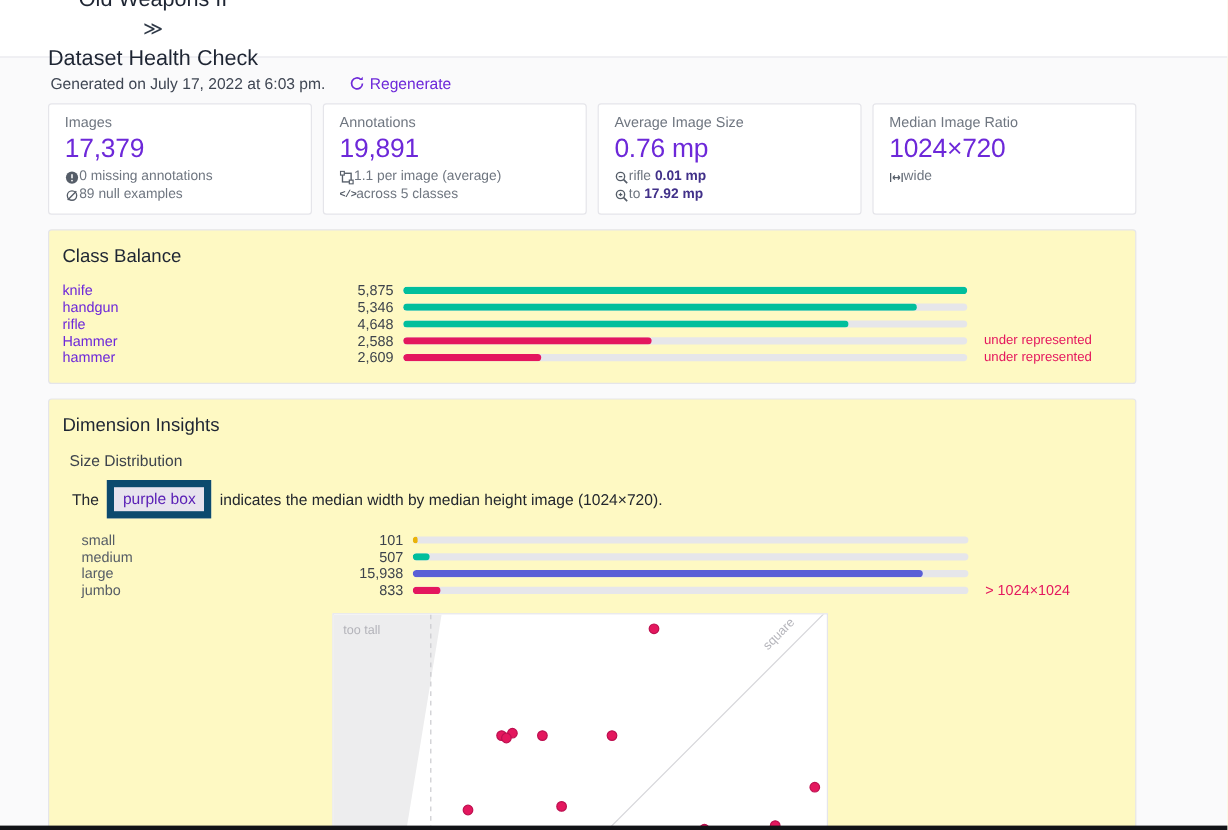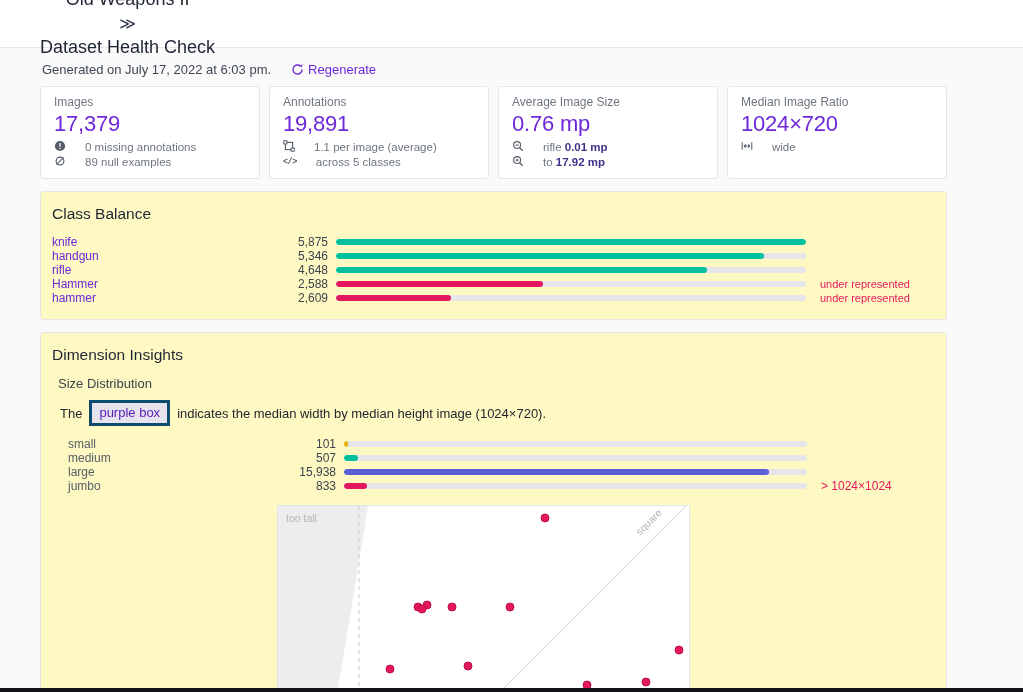--- a/index.html
+++ b/index.html
@@ -17,21 +17,21 @@
   .regen { display:flex; align-items:center; gap:4px; color:var(--purple,#6d28d9);
     font-weight:500; cursor:pointer; text-decoration:none; font-size:13px; }
   .regen .ic { display:inline-flex; width:13px; height:13px; }
   .regen .ic svg { width:13px; height:13px; }
 
   .cards { display:grid; grid-template-columns:repeat(4,1fr); gap:9px; }
   .card { background:#fff; border:1px solid #e5e5ea; border-radius:3px; padding:8px 13px; }
   .stat-label { font-size:12px; color:#6f7680; }
   .stat-value { font-size:22px; line-height:26px; font-weight:500; color:var(--purple,#6d28d9);
     margin:2px 0 3px; letter-spacing:-.2px; }
-  .stat-line { display:flex; gap:19px; font-size:11.5px; color:#6f7680; line-height:15px; }
+  .stat-line { display:flex; align-items:center; gap:0; font-size:11.5px; color:#6f7680; line-height:15px; }
   .stat-line .ic { width:12px; height:12px; display:inline-flex; color:#555d68; flex:none; }
   .stat-line .ic svg { width:12px; height:12px; }
   .stat-line strong { color:#413089; font-weight:700;margin-top:28px; }
   .code-ic { font-size:8.5px; font-weight:700; color:#555d68; letter-spacing:-.5px; font-family:"Liberation Mono","DejaVu Sans Mono",monospace; }
 
   .section-card { background:#fef9c3; border:1px solid #e5e5ea; border-radius:3px; margin-top:12px; padding:13px 11px 14px; }
   .section-title { font-size:15.5px; line-height:18px; font-weight:500; color:#1e2533; }
   .rows { margin-top:12px; }
   .row { display:grid; align-items:center; column-gap:8px; height:14px; font-size:12px; }
   .cb .row { grid-template-columns:170px 98px 470px auto; }
@@ -39,21 +39,21 @@
   .row .name { color:var(--purple,#6d28d9); cursor:pointer; }
   .dim .row .name { color:#565d66; cursor:default; }
   .row .count { text-align:right; color:#3d434c; }
   .track { height:6px; background:var(--track,#e6e6ea); border-radius:3px; position:relative; overflow:hidden; }
   .fill { position:absolute; left:0; top:0; bottom:0; border-radius:3px; }
   .note { font-size:11px; color:var(--pink,#e4175e); white-space:nowrap; padding-left:6px; }
   .dim .note { font-size:12px; }
 
   .dim-heading { font-size:13px; color:#3d434c; margin:12px 0 0 6px; }
   .caption { display:flex; align-items:center; gap:7px; margin:9px 0 0 8px; font-size:13px; color:#23272e; }
-  .purple-box { border:3px solid #0c4a6e; background:#e7e3ee; color:#5b21b6; padding:2px 7px 3px; font-size:13px; }
+  .purple-box { border:6px solid #0c4a6e; background:#e7e3ee; color:#5b21b6; padding:2px 7px 3px; font-size:13px; }
   .dim-rows-wrap { margin:11px 0 0 16px; }
 
   .scatter { margin:12px 0 0 225px; width:413px; height:300px; border:1px solid #e5e5ea; background:#fff; }
   .plot-label { font-size:10.5px; fill:#b4b4ba; }
   .bottom-strip { position:absolute; left:0; bottom:0; width:1023px; height:4px; background:#121317; }
 </style>
 </head>
 <body>
 
 <div class="topbar">

